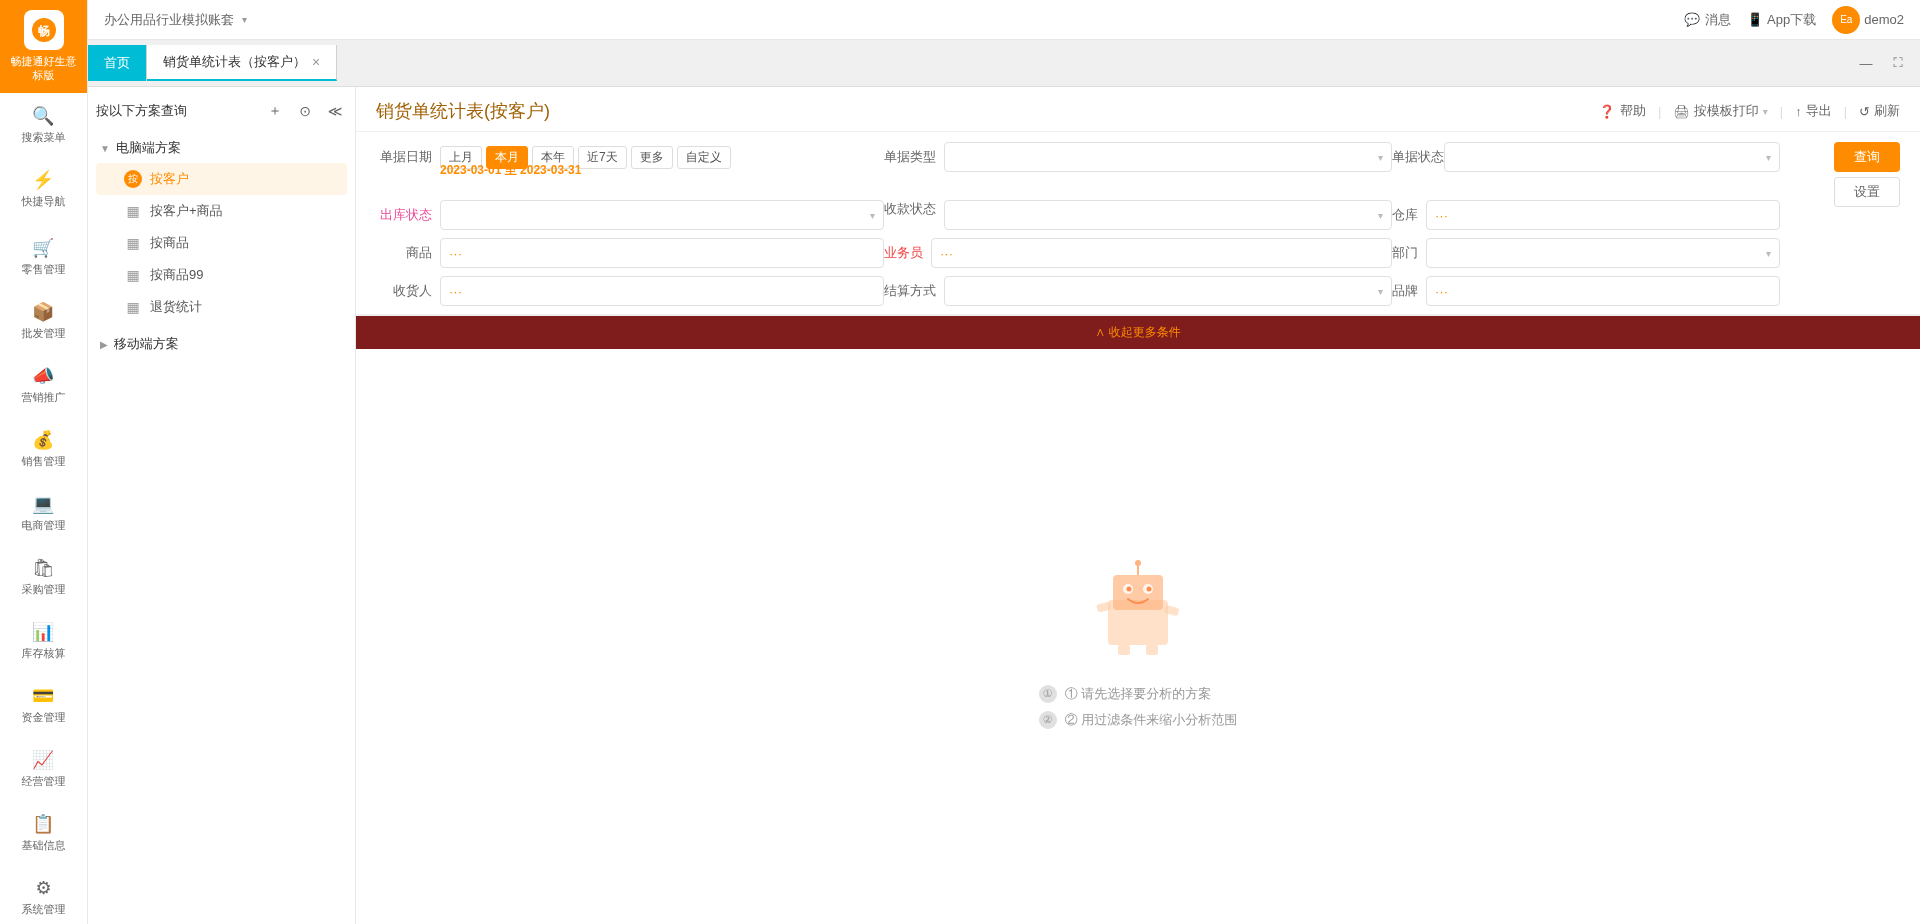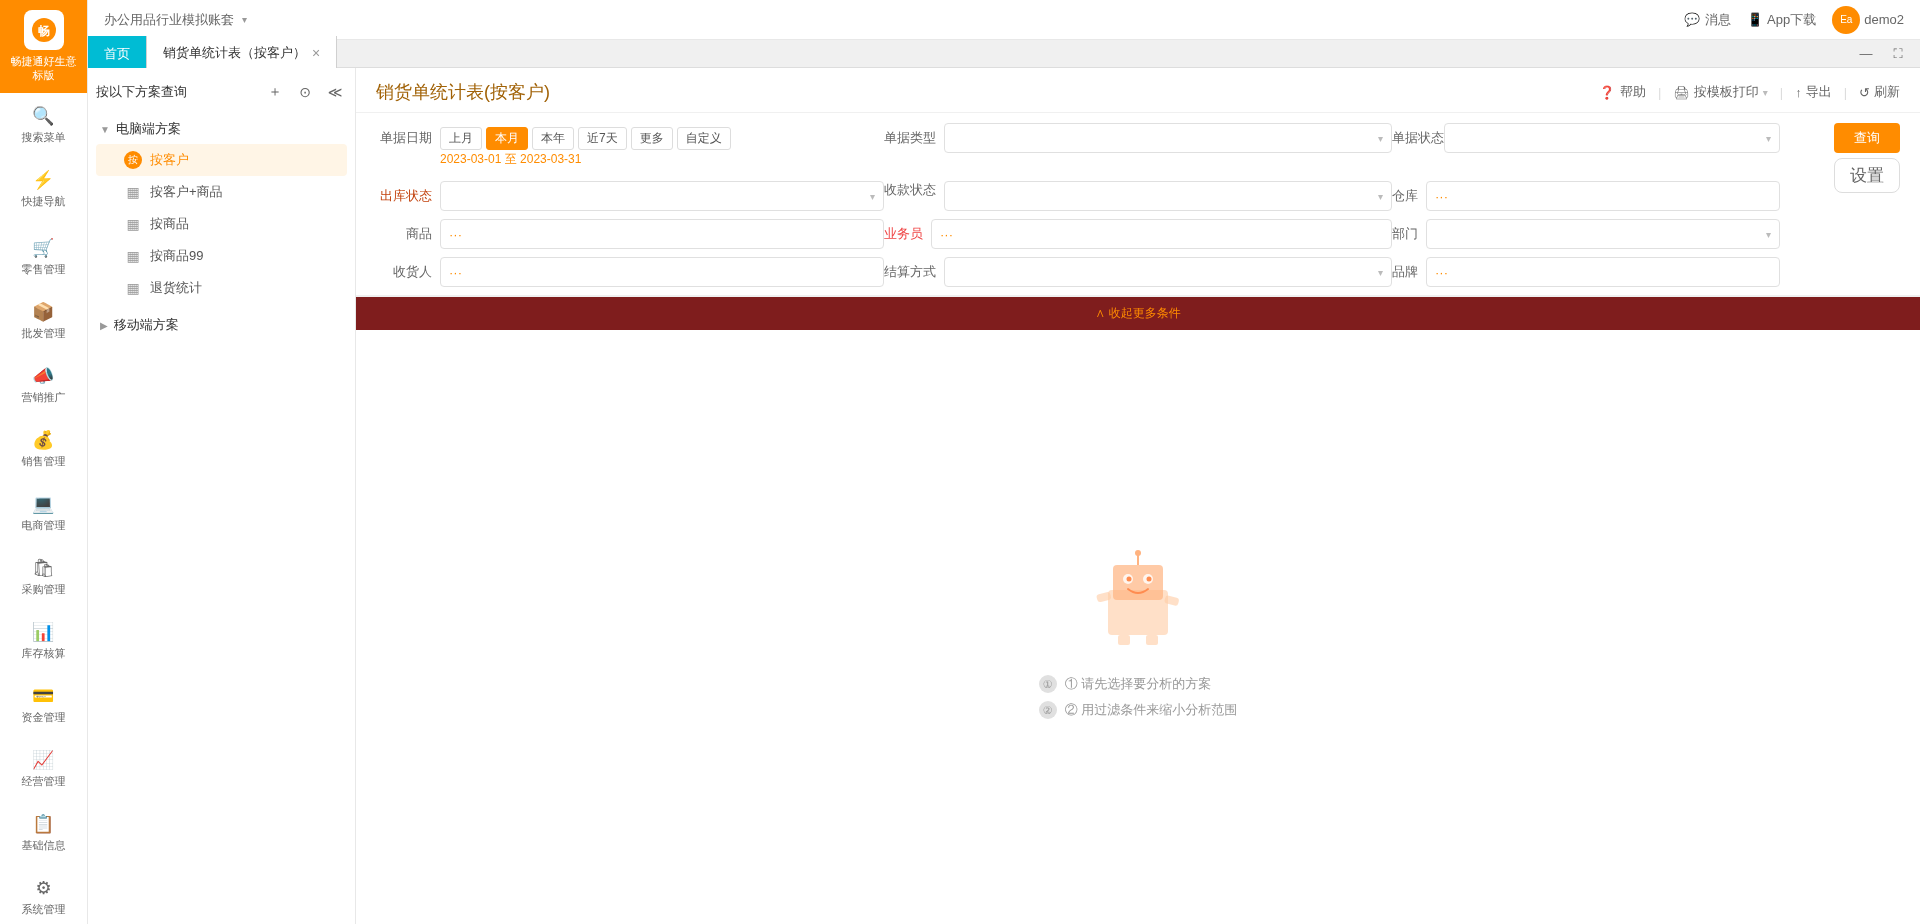--- a/index.html
+++ b/index.html
@@ -22,21 +22,21 @@
 
     
     .top-header { background: #fff; height: 40px; display: flex; align-items: center; justify-content: space-between; padding: 0 16px; border-bottom: 1px solid #e8e8e8; flex-shrink: 0; }
     .header-left { display: flex; align-items: center; gap: 8px; color: #666; font-size: 13px; }
     .header-left .dropdown-icon { font-size: 10px; color: #999; }
     .header-right { display: flex; align-items: center; gap: 16px; }
     .header-btn { display: flex; align-items: center; gap: 4px; color: #666; font-size: 13px; cursor: pointer; }
     .avatar { width: 28px; height: 28px; border-radius: 50%; background: #ff8c00; display: flex; align-items: center; justify-content: center; color: #fff; font-size: 10px; overflow: hidden; }
 
     
-    .tab-bar { background: #f0f0f0; height: 28px; display: flex; align-items: center; padding: 0 0; flex-shrink: 0; border-bottom: 1px solid #ddd; }
+    .tab-bar { background: #f0f0f0; height: 47px; display: flex; align-items: center; padding: 0 0; flex-shrink: 0; border-bottom: 1px solid #ddd; }
     .tab-item { height: 36px; display: flex; align-items: center; padding: 0 16px; cursor: pointer; font-size: 13px; color: #666; background: #e0e0e0; border-right: 1px solid #d0d0d0; gap: 6px; }
     .tab-item.active { background: #fff; color: #333; border-bottom: 2px solid #00bcd4; }
     .tab-item .tab-close { color: #999; font-size: 14px; cursor: pointer; }
     .tab-home { background: #00bcd4; color: #fff; }
     .tab-actions { margin-left: auto; display: flex; align-items: center; gap: 4px; padding-right: 8px; }
     .tab-action-btn { width: 28px; height: 28px; display: flex; align-items: center; justify-content: center; cursor: pointer; color: #666; border-radius: 4px; }
 
     
     .page-body { flex: 1; display: flex; overflow: hidden; }
 
@@ -67,21 +67,21 @@
     .page-title { font-size: 18px; font-weight: 500; color: #a16207; }
     .title-actions { display: flex; align-items: center; gap: 12px; }
     .title-action { display: flex; align-items: center; gap: 4px; cursor: pointer; color: #666; font-size: 13px; }
     .title-action-separator { color: #ddd; }
     .date-btn { padding: 2px 8px; border-radius: 3px; font-size: 12px; cursor: pointer; border: 1px solid #ddd; background: #fff; color: #555; }
     .date-btn.active { background: #ff8c00; color: #fff; border-color: #ff8c00; }
 
     
     .collapse-bar { background: #7f1d1d; padding: 8px; text-align: center; border-top: 1px solid #f0f0f0; cursor: pointer; color: #ff8c00; font-size: 12px; flex-shrink: 0; }
     .btn-query { background: #ff8c00; color: #fff; border: none; border-radius: 4px; padding: 6px 20px; font-size: 13px; cursor: pointer; white-space: nowrap; }
-    .btn-settings { background: #fff; color: #666; border: 1px solid #ddd; border-radius: 8px; padding: 5px 12px; font-size: 17px; cursor: pointer; white-space: nowrap; }
+    .btn-settings { background: #fff; color: #666; border: 1px solid #ddd; border-radius: 3px; padding: 5px 12px; font-size: 13px; cursor: pointer; white-space: nowrap; }
 
     
     .empty-state { flex: 1; display: flex; flex-direction: column; align-items: center; justify-content: center; background: #fff; padding: 40px; }
     .empty-icon { width: 120px; height: 120px; margin-bottom: 20px; }
     .empty-tips { display: flex; flex-direction: column; gap: 8px; }
     .empty-tip { display: flex; align-items: center; gap: 8px; color: #999; font-size: 13px; }
     .tip-num { width: 18px; height: 18px; border-radius: 50%; background: #e0e0e0; color: #999; font-size: 11px; display: flex; align-items: center; justify-content: center; flex-shrink: 0; }
 
     
     .filter-section { background: #fff; padding: 0 20px; position: relative; }
@@ -288,21 +288,21 @@
             <div style="display:flex;align-items:center;gap:4px;flex-wrap:nowrap;">
               <button class="date-btn">上月</button>
               <button class="date-btn active" style="background:#ff8c00;color:#fff;border-color:#ff8c00;">本月</button>
               <button class="date-btn">本年</button>
               <button class="date-btn">近7天</button>
               <button class="date-btn">更多</button>
               <button class="date-btn">自定义</button>
             </div>
           </div>
 
-          <div style="grid-column:1;display:flex;align-items:center;position:absolute;top:28px;left:64px;">
+          <div style="grid-column:1;display:flex;align-items:center;position:absolute;top:20px;left:64px;font-weight:bold;">
             <span style="color:#ff8c00;font-size:12px;">2023-03-01 至 2023-03-31</span>
           </div>
 
           <div style="display:flex;align-items:center;gap:8px;">
             <span style="color:#666;font-size:13px;white-space:nowrap;">单据类型</span>
             <div class="fg-input" style="flex:1;">
               <span class="val"></span>
               <span class="chevron">▾</span>
             </div>
           </div>
@@ -316,21 +316,21 @@
           </div>
 
           <div style="position:absolute;right:0;top:0;display:flex;flex-direction:column;gap:5px;">
             <button class="btn-query">查询</button>
             <button class="btn-settings">设置</button>
           </div>
         </div>
 
         <div style="display:grid;grid-template-columns:1fr 1fr 1fr;gap:0;margin-bottom:8px;padding-top:20px;">
           <div style="display:flex;align-items:center;gap:8px;">
-            <span style="color:#c2410c;font-size:13px;white-space:nowrap;min-width:56px;text-align:right;">出库状态</span>
+            <span style="color:#ec4899;font-size:13px;white-space:nowrap;min-width:56px;text-align:right;">出库状态</span>
             <div class="fg-input" style="flex:1;">
               <span class="val"></span>
               <span class="chevron">▾</span>
             </div>
           </div>
           <div style="display:flex;align-items:flex-start;gap:8px;">
             <span style="color:#666;font-size:13px;white-space:nowrap;">收款状态</span>
             <div class="fg-input" style="flex:1;">
               <span class="val"></span>
               <span class="chevron">▾</span>

